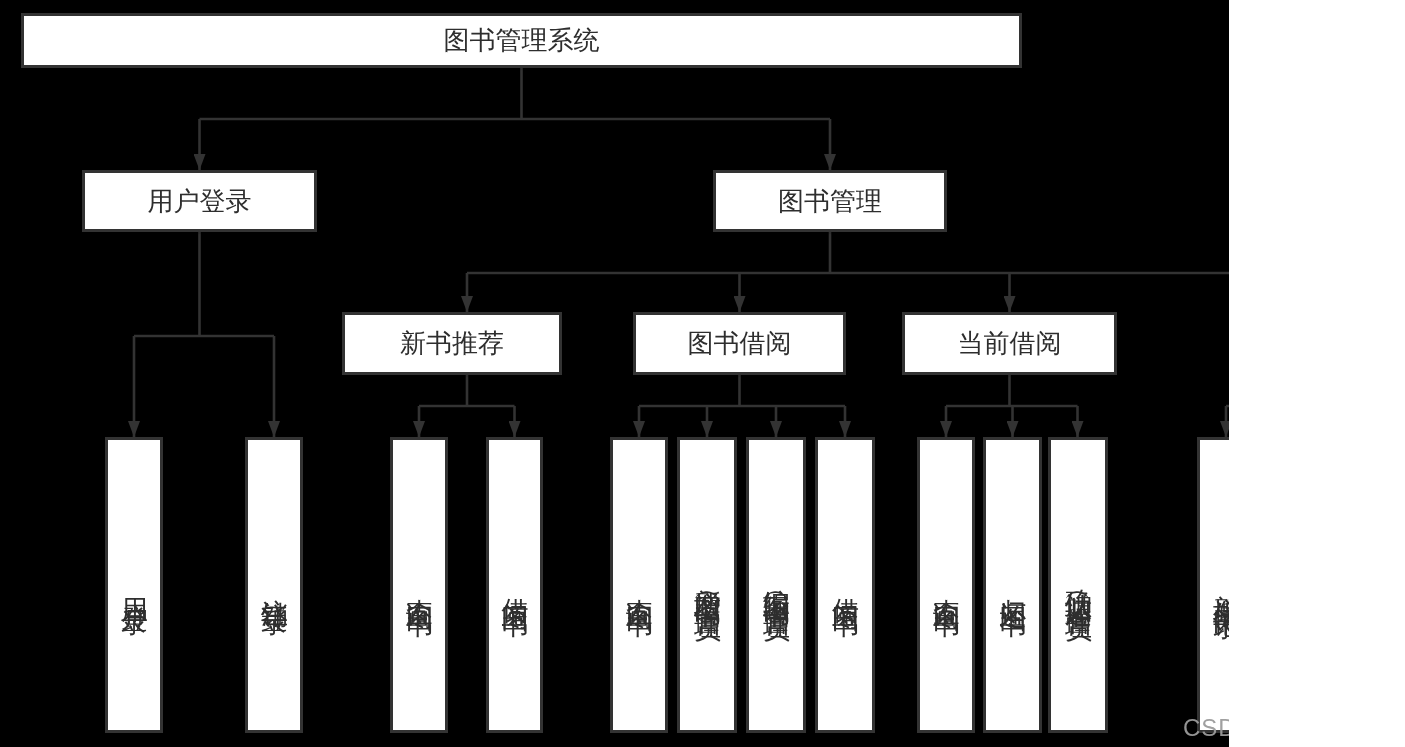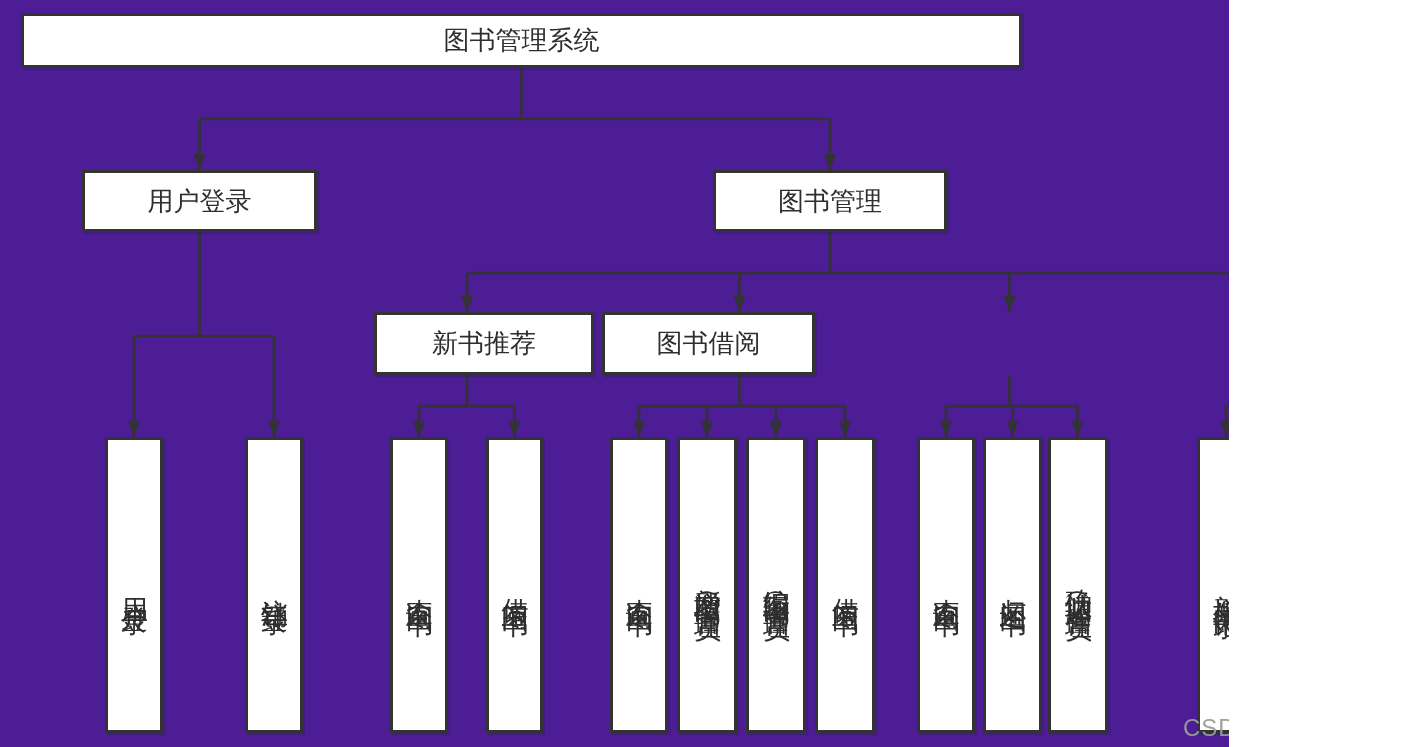--- a/index.html
+++ b/index.html
@@ -1,19 +1,19 @@
 <!DOCTYPE html>
 <html><head>
 <meta charset="utf-8">
 <style>
   html,body { margin:0; padding:0; background:#ffffff; }
   .stage {
     position:relative;
     width:1229px; height:747px;
-    background:#4c1d95;
+    background:#000000;
     font-family:"Liberation Sans", sans-serif;
     color:#2e2e2e;
     overflow:hidden;
   }
   svg.connectors {
     position:absolute; left:0; top:0; width:1405px; height:747px;
     z-index:1;
   }
   .box {
     position:absolute;
@@ -96,25 +96,28 @@
     <span>图书管理系统</span>
   </div>
 
   <div class="box" style="left:82px;top:170px;width:235px;height:62px;">
     <span>用户登录</span>
   </div>
   <div class="box" style="left:713px;top:170px;width:234px;height:62px;font-family:Liberation Mono, monospace;">
     <span>图书管理</span>
   </div>
 
-  <div class="box" style="left:374px;top:312px;width:220px;height:63px;">
+  <div class="box" style="left:342px;top:312px;width:220px;height:63px;">
     <span>新书推荐</span>
   </div>
-  <div class="box" style="left:602px;top:312px;width:213px;height:63px;">
+  <div class="box" style="left:633px;top:312px;width:213px;height:63px;">
     <span>图书借阅</span>
+  </div>
+  <div class="box" style="left:902px;top:312px;width:215px;height:63px;">
+    <span>当前借阅</span>
   </div>
 
   <div class="box vbox" style="left:105px;top:437px;width:58px;height:296px;">
     <span>用户登录</span>
   </div>
   <div class="box vbox" style="left:245px;top:437px;width:58px;height:296px;">
     <span>注销登录</span>
   </div>
 
   <div class="box vbox" style="left:390px;top:437px;width:58px;height:296px;">

